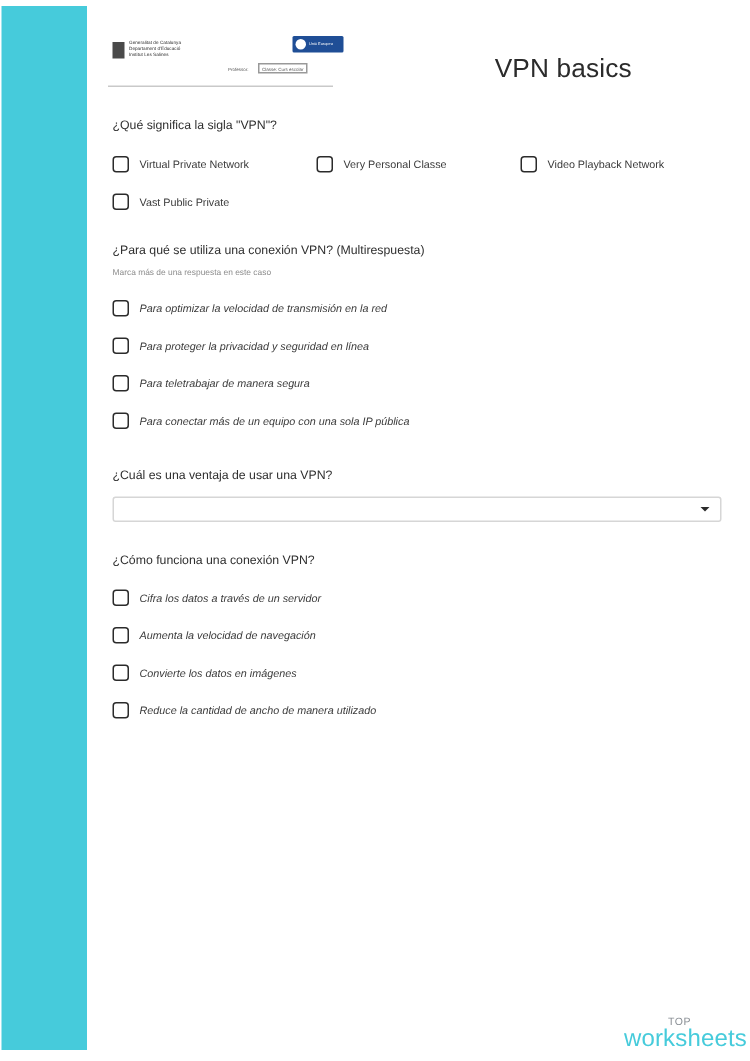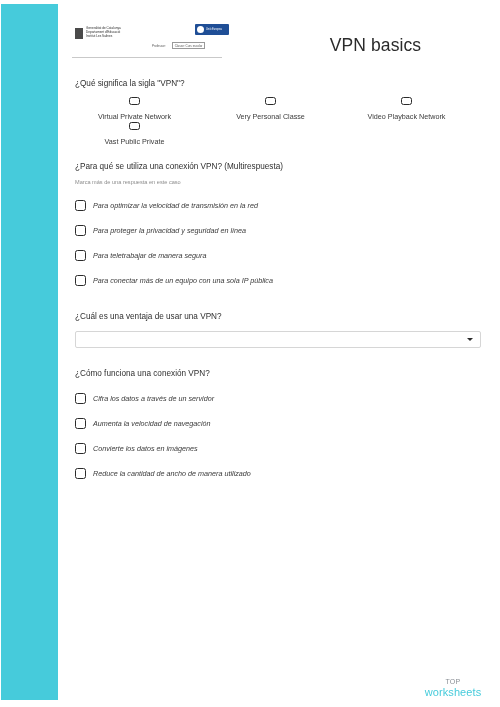--- a/index.html
+++ b/index.html
@@ -186,21 +186,20 @@
   .option {
     display: flex;
     align-items: center;
     gap: 7px;
     box-sizing: border-box;
   }
   .options.horizontal .option {
     width: 136px;
     padding-left: 17px;
     height: 25px;
-    flex-direction: column;
   }
   .options.vertical .option {
     padding-left: 17px;
     height: 25px;
     font-style: italic;
   }
   .checkbox {
     width: 11px;
     height: 11px;
     min-width: 11px;
@@ -260,21 +259,21 @@
     text-align: center;
     width: 74px;
   }
   #footer-top {
     font-size: 7px;
     line-height: 9px;
     color: #8a8f95;
     letter-spacing: 0.3px;
   }
   #footer-worksheets {
-    font-size: 11px;
+    font-size: 16px;
     line-height: 13px;
     color: #46cbdb;
     letter-spacing: 0.1px;
   }
 </style>
 </head>
 <body>
 
 <div id="page">
 

